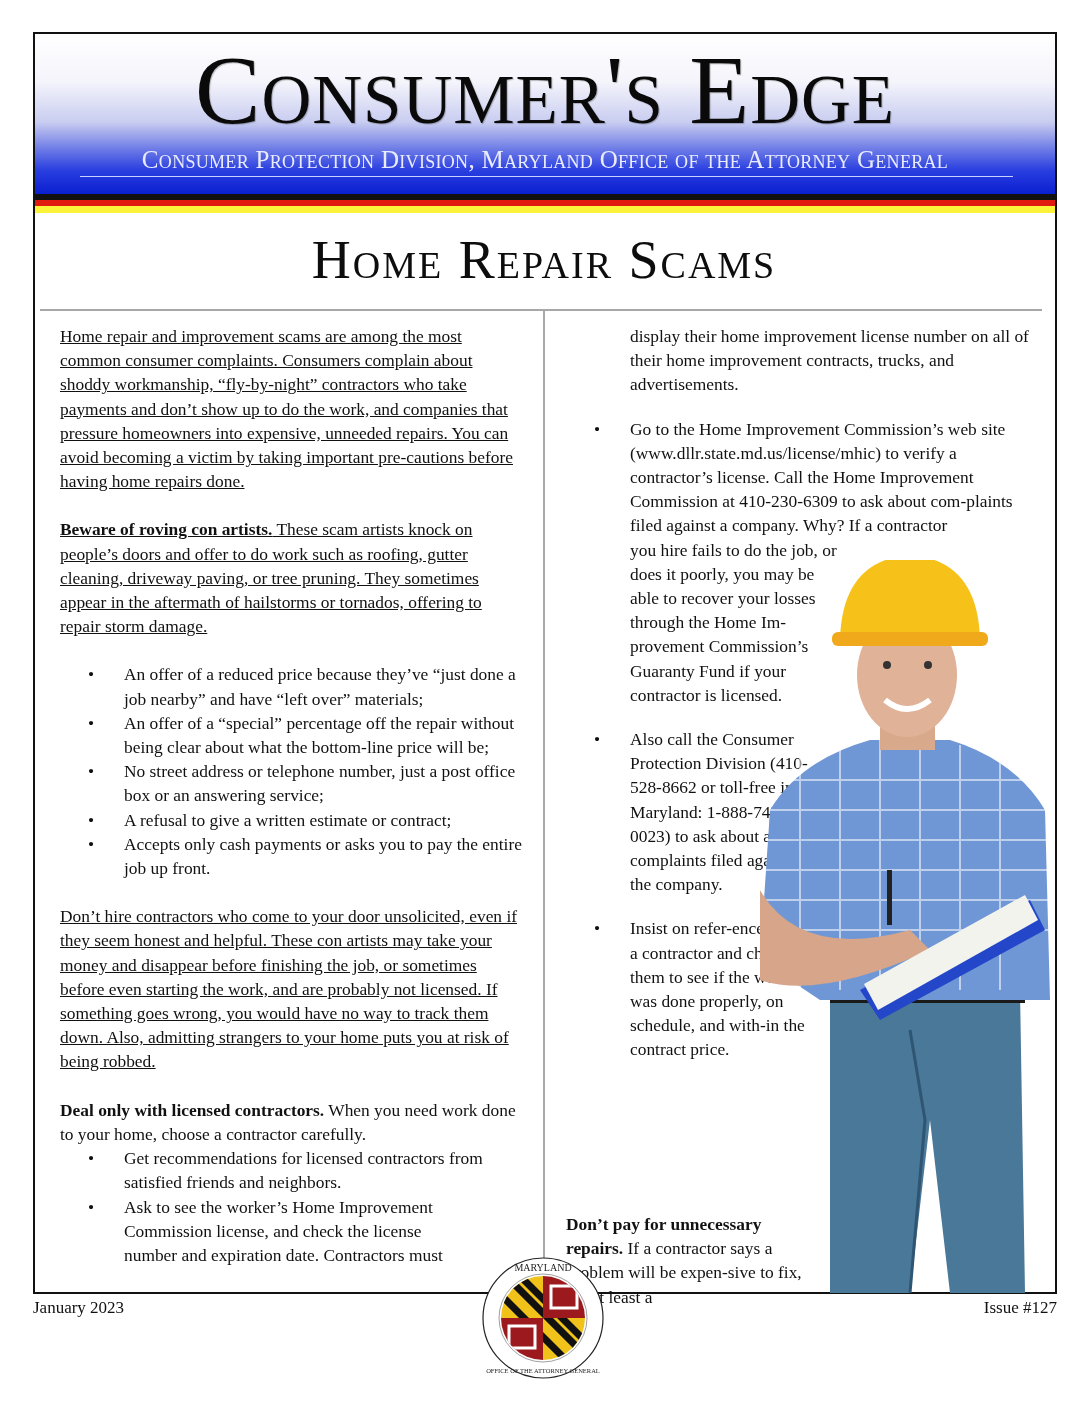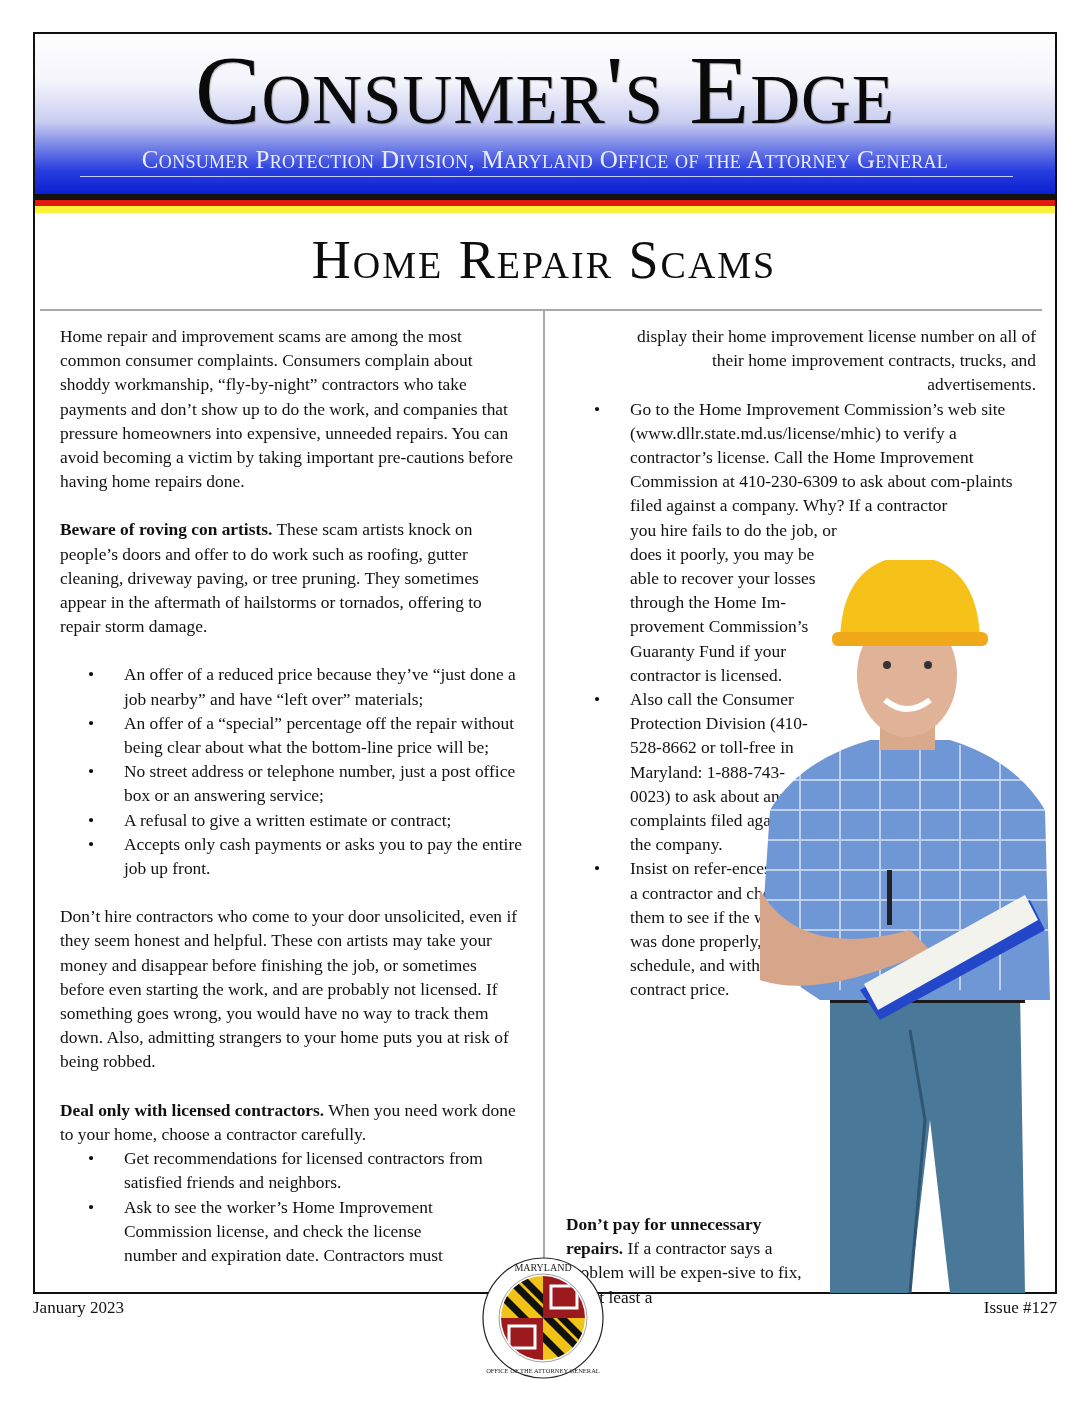--- a/index.html
+++ b/index.html
@@ -27,28 +27,28 @@
   .stripe-yellow { position: absolute; left: 35px; top: 206px; width: 1020px; height: 7px; background: #fbf23a; }
 
   .article-title { position: absolute; left: 0; right: 0; top: 222px; text-align: center;
                    font-family: "Liberation Serif", serif; font-size: 54px; line-height: 76px;
                    font-variant: small-caps; letter-spacing: 2px; color: #0d0d0d; }
   .title-rule { position: absolute; left: 40px; width: 1002px; top: 309px; height: 2px; background: #a8a8a8; }
   .col-divider { position: absolute; left: 543px; top: 309px; width: 2px; height: 985px; background: #a8a8a8; }
 
   .col { position: absolute; font-size: 17.4px; line-height: 24.2px; color: #111; }
   .col-left { left: 60px; top: 324px; width: 462px; }
-  .col p { margin: 0 0 24px 0; }
+  .col p { margin: 0 0 24px 0; text-decoration: underline; }
   .col b { font-weight: bold; }
   ul.bul { list-style: none; margin: 0; padding: 0; }
   ul.bul li { position: relative; padding-left: 64px; }
   ul.bul li::before { content: "•"; position: absolute; left: 28px; top: 0; }
 
   .col-right { left: 566px; top: 324px; width: 470px; }
-  .col-right ul.bul li { padding-left: 64px; }
+  .col-right ul.bul li { padding-left: 64px; margin-top: 20px; }
   .narrow { display: block; }
 
   
   .photo { position: absolute; left: 760px; top: 560px; width: 297px; height: 733px; }
 
   .seal { position: absolute; left: 481px; top: 1256px; width: 124px; height: 124px; }
 
   .bottom-text { position: absolute; left: 566px; top: 1212px; width: 250px; font-size: 17.4px; line-height: 24.2px; }
 
   .footer-date { position: absolute; left: 33px; top: 1298px; font-size: 17px; font-family: "Liberation Serif", serif; }
@@ -84,21 +84,21 @@
   </ul>
   <p>Don’t hire contractors who come to your door unsolicited, even if they seem honest and helpful.  These con artists may take your money and disappear before finishing the job, or sometimes before even starting the work, and are probably not licensed. If something goes wrong, you would have no way to track them down. Also, admitting strangers to your home puts you at risk of being robbed.</p>
   <div><b>Deal only with licensed contractors.</b><span> When you need work done to your home, choose a contractor carefully.</span></div>
   <ul class="bul">
     <li>Get recommendations for licensed contractors from satisfied friends and neighbors.</li>
     <li style="padding-right:60px;">Ask to see the worker’s Home Improvement Commission license, and check the license number and expiration date. Contractors must</li>
   </ul>
 </div>
 
 <div class="col col-right">
-  <div style="padding-left:64px;text-align:right;">display their home improvement license number on all of their home improvement contracts, trucks, and advertisements.</div>
+  <div style="padding-left:64px;">display their home improvement license number on all of their home improvement contracts, trucks, and advertisements.</div>
   <ul class="bul">
     <li><span>Go to the Home Improvement Commission’s web site (www.dllr.state.md.us/license/mhic) to verify a contractor’s license. Call the Home Improvement Commission at 410-230-6309 to ask about com-plaints filed against a company. Why? If a contractor</span><span class="narrow" style="width:210px;">you hire fails to do the job, or does it poorly, you may be able to recover your losses through the Home Im-provement Commission’s Guaranty Fund if your contractor is licensed.</span></li>
     <li style="width:190px;">Also call the Consumer Protection Division (410-528-8662 or toll-free in Maryland: 1-888-743-0023) to ask about any complaints filed against the company.</li>
     <li style="width:180px;">Insist on refer-ences from a contractor and check them to see if the work was done properly, on schedule, and with-in the contract price.</li>
   </ul>
 </div>
 
 <div class="bottom-text">
   <b>Don’t pay for unnecessary repairs.</b><span> If a contractor says a problem will be expen-sive to fix, get at least a</span>
 </div>

